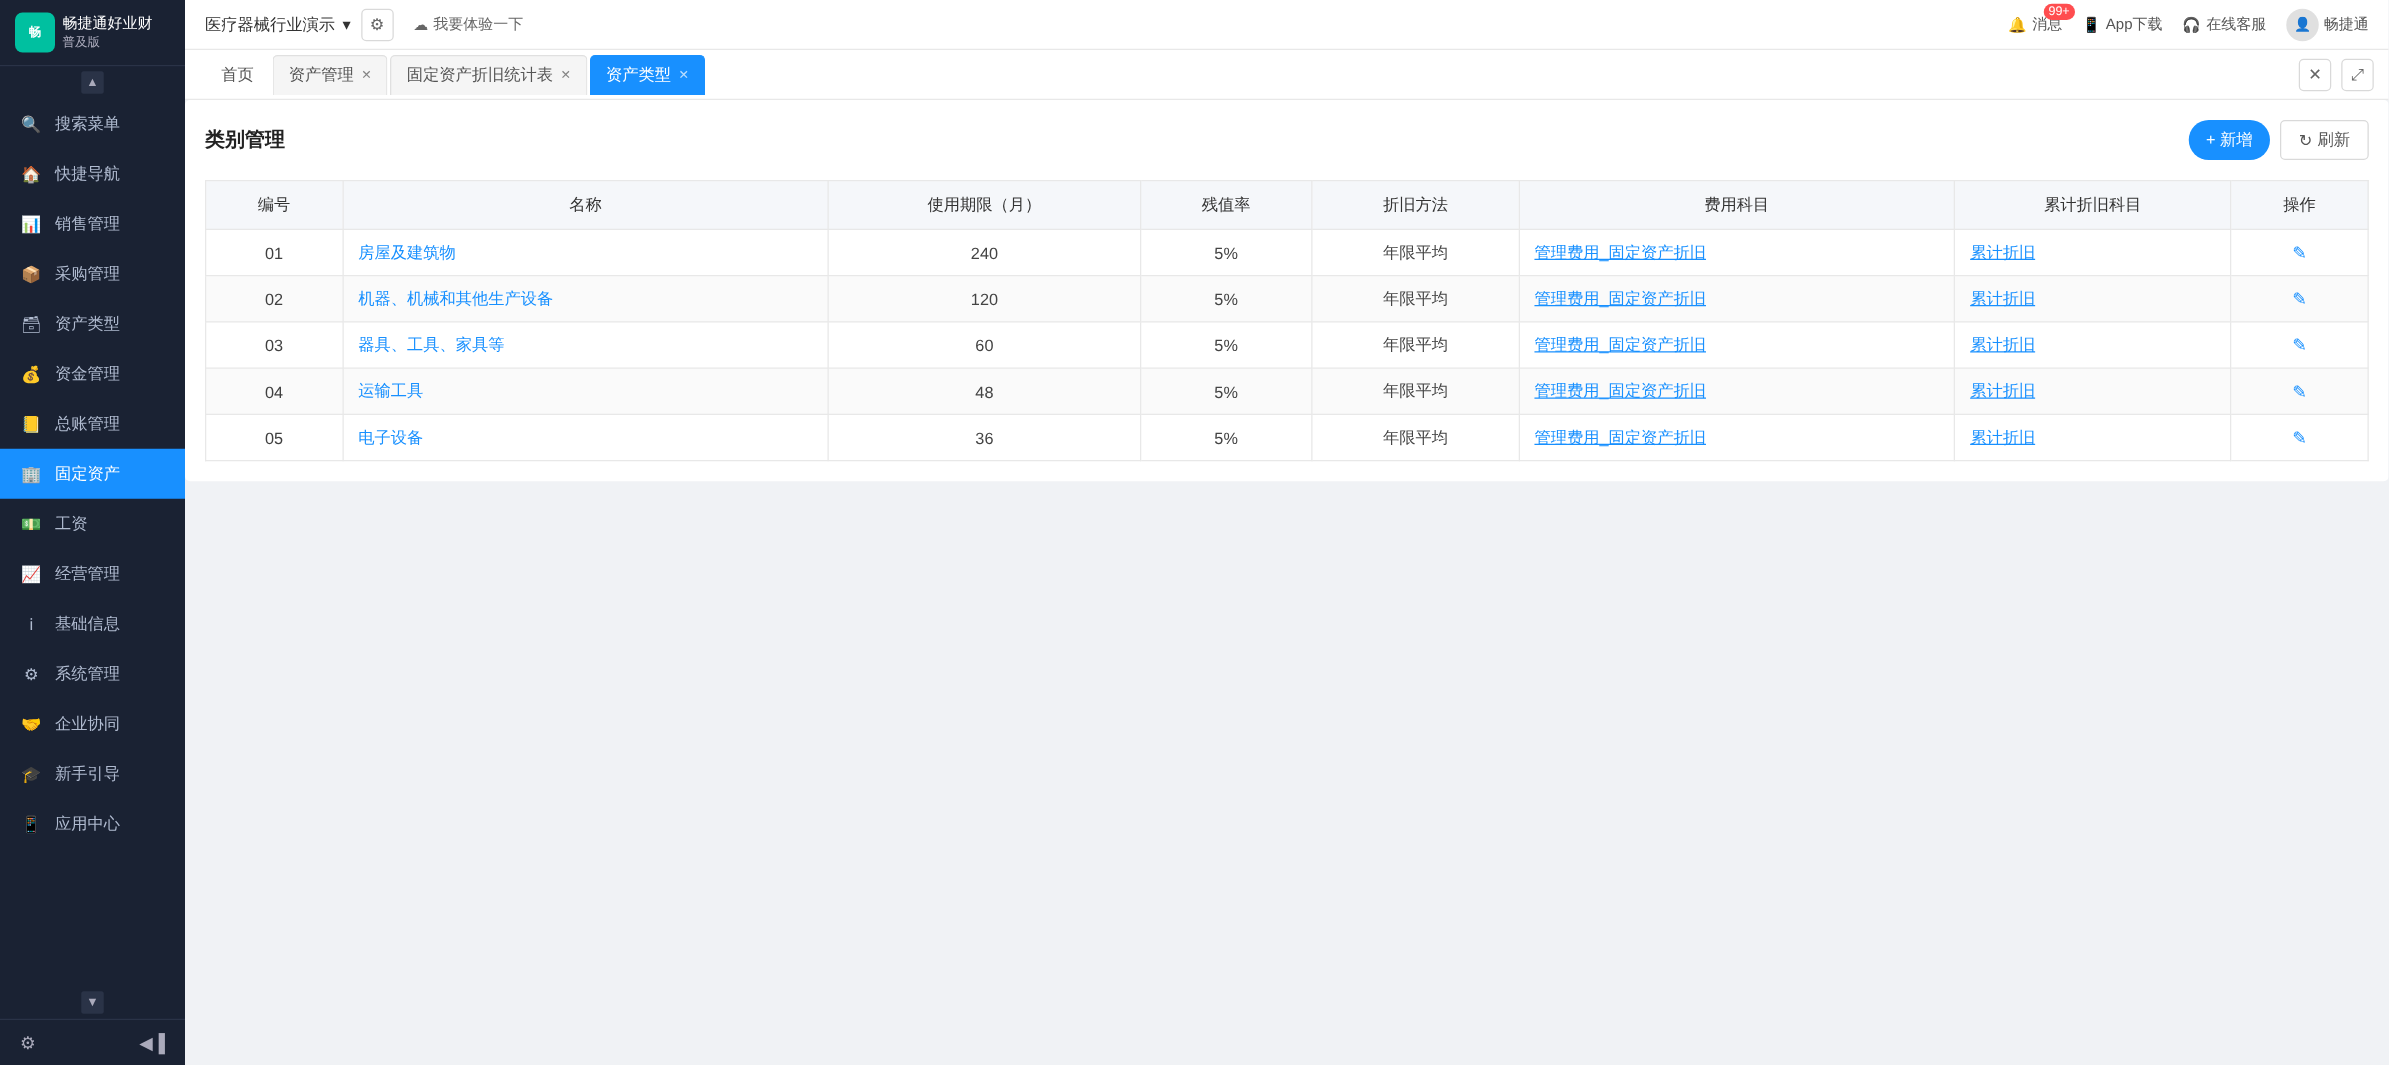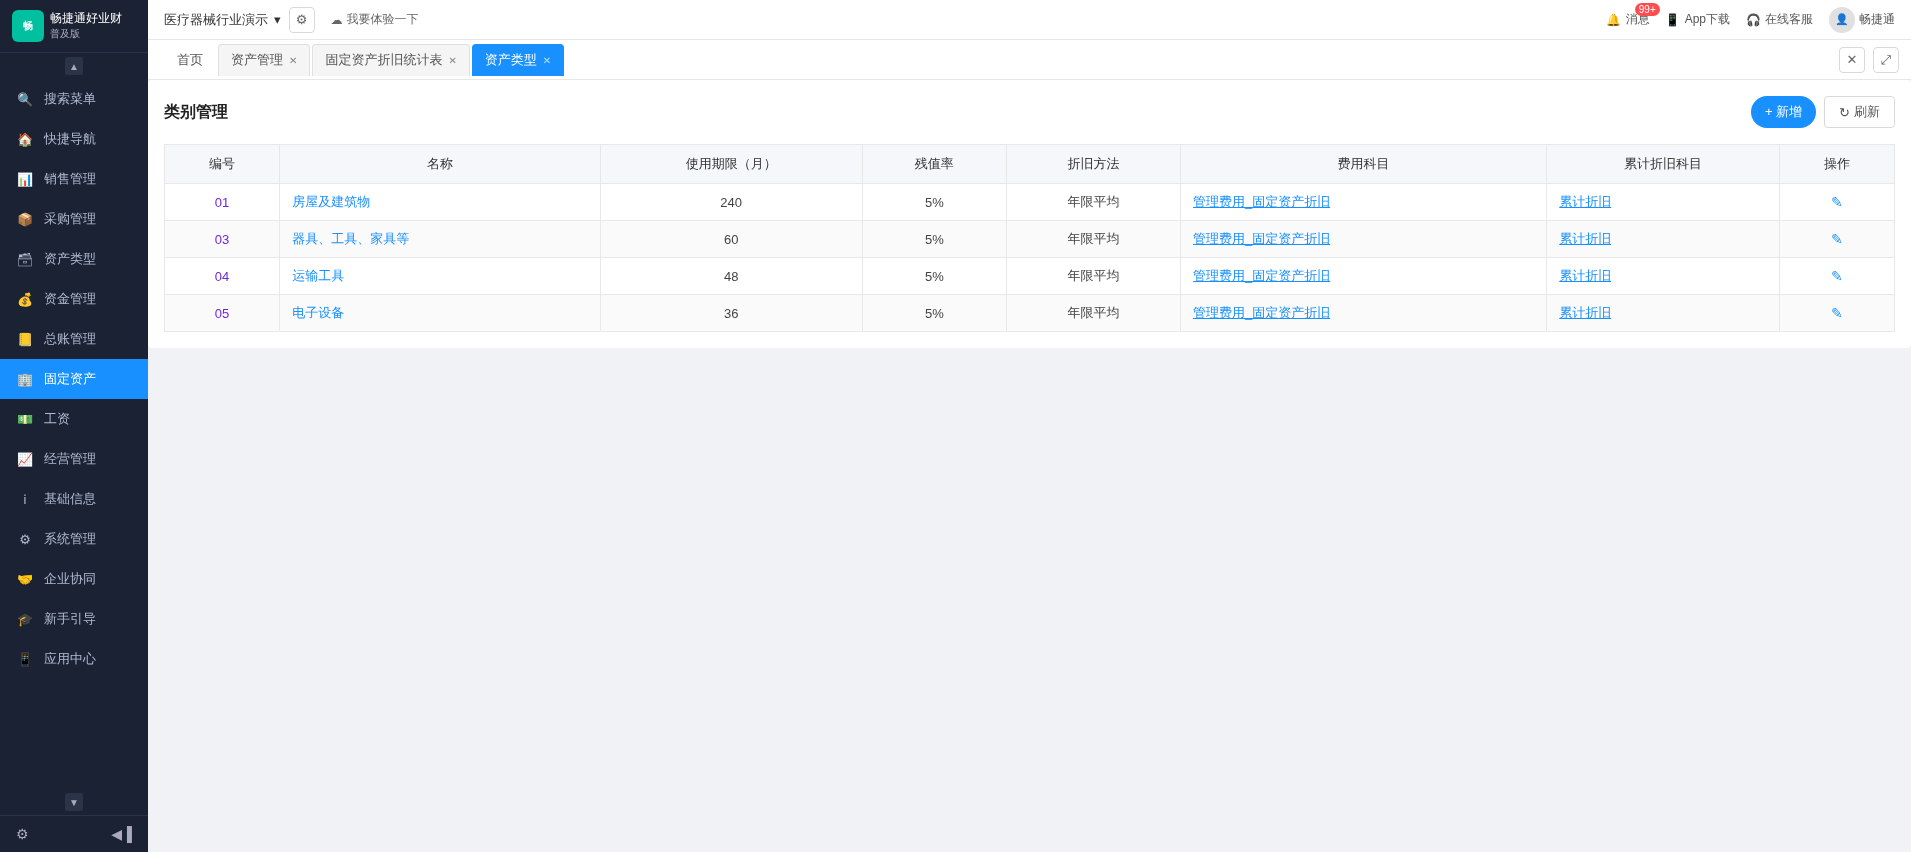--- a/index.html
+++ b/index.html
@@ -207,21 +207,21 @@
       font-weight: 500;
       white-space: nowrap;
     }
     .data-table td {
       padding: 9px 12px;
       border: 1px solid #e8e8e8;
       text-align: center;
       color: #444;
     }
     .data-table td.name-cell { text-align: left; color: #1890ff; }
-    .data-table td.code-cell { color: #6d28d9; }
+    .data-table td.code-cell { color: #404040; }
     .data-table td.account-cell { color: #1890ff; text-align: left; text-decoration: underline; }
     .data-table tr:nth-child(odd) td { background: #fff; }
     .data-table tr:nth-child(even) td { background: #fafafa; }
     .edit-icon { color: #1890ff; cursor: pointer; font-size: 14px; }
 
     
     .page-content::-webkit-scrollbar { width: 6px; }
     .page-content::-webkit-scrollbar-track { background: #f0f0f0; }
     .page-content::-webkit-scrollbar-thumb { background: #ccc; border-radius: 3px; }
   </style>
@@ -409,20 +409,30 @@
             <td class="code-cell">01</td>
             <td class="name-cell">房屋及建筑物</td>
             <td>240</td>
             <td>5%</td>
             <td>年限平均</td>
             <td class="account-cell">管理费用_固定资产折旧</td>
             <td class="account-cell">累计折旧</td>
             <td><span class="edit-icon">✎</span></td>
           </tr>
           <tr>
+            <td class="code-cell">02</td>
+            <td class="name-cell">机器、机械和其他生产设备</td>
+            <td>120</td>
+            <td>5%</td>
+            <td>年限平均</td>
+            <td class="account-cell">管理费用_固定资产折旧</td>
+            <td class="account-cell">累计折旧</td>
+            <td><span class="edit-icon">✎</span></td>
+          </tr>
+          <tr>
             <td class="code-cell">03</td>
             <td class="name-cell">器具、工具、家具等</td>
             <td>60</td>
             <td>5%</td>
             <td>年限平均</td>
             <td class="account-cell">管理费用_固定资产折旧</td>
             <td class="account-cell">累计折旧</td>
             <td><span class="edit-icon">✎</span></td>
           </tr>
           <tr>

